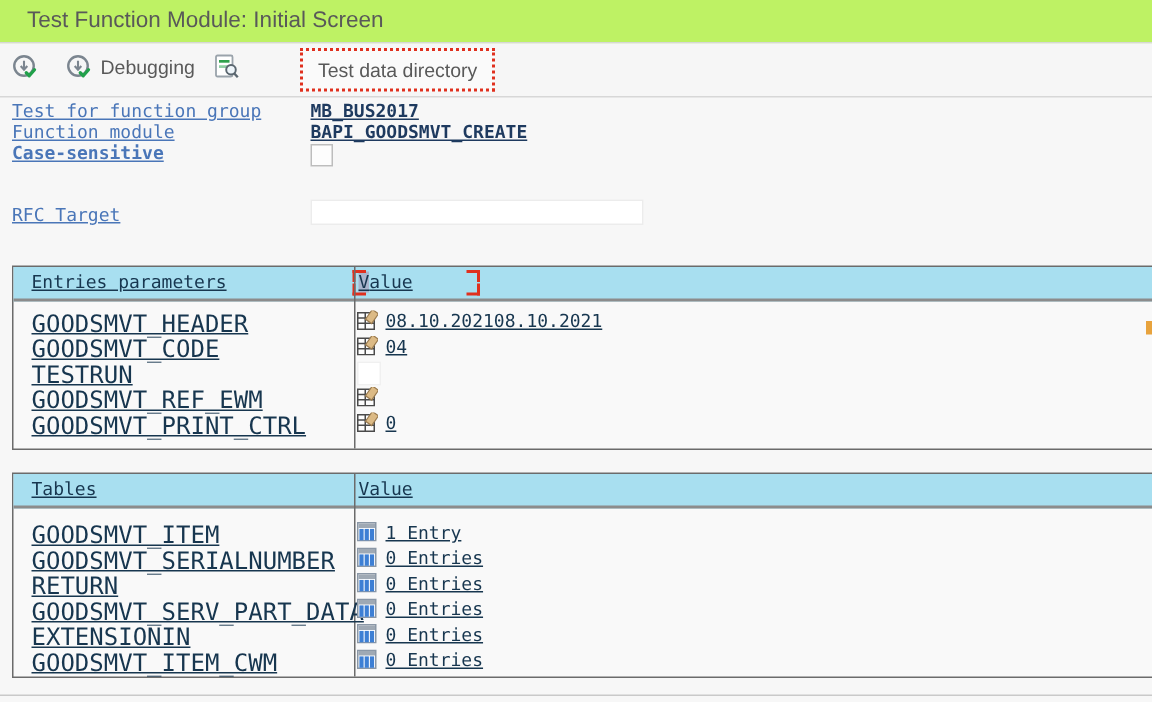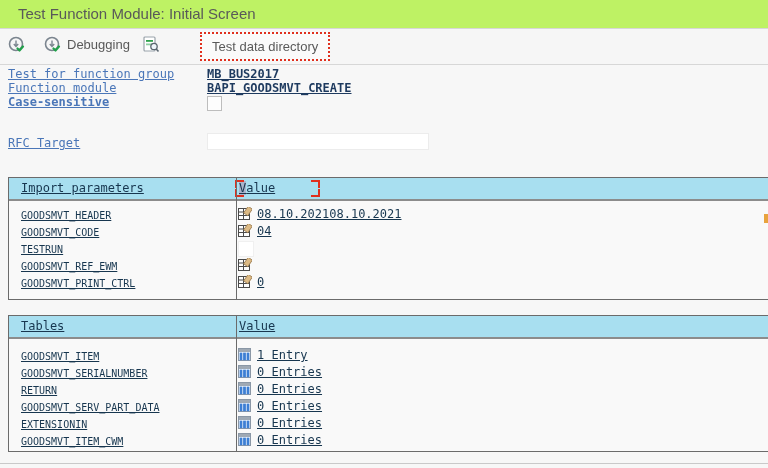--- a/index.html
+++ b/index.html
@@ -69,21 +69,21 @@
   .col-div{
     position:absolute;top:0;bottom:0;left:227px;width:1px;background:#6b6b6b;
   }
   .th-text{
     position:absolute;top:0;line-height:21px;font-size:12px;color:#17364f;
   }
   .th-value{left:230px;}
   .trow{position:absolute;left:0;right:0;height:17px;}
   .td-param{
     position:absolute;left:12px;top:0;line-height:17px;
-    font-size:10px;color:#17364f;white-space:pre;
+    font-size:16px;color:#17364f;white-space:pre;
   }
   .td-value{
     position:absolute;left:229px;top:0;height:17px;
     display:flex;align-items:flex-start;gap:5px;
     font-size:12px;color:#17364f;white-space:pre;
   }
   .icon-box{width:14px;height:13px;flex:0 0 auto;}
   .input-box{
     width:14px;height:14px;background:#ffffff;border:1px solid #f0f0f0;flex:0 0 auto;
   }
@@ -173,21 +173,21 @@
 <div class="form-value mono bold" style="top:81px;">BAPI_GOODSMVT_CREATE</div>
 
 <div class="form-label mono bold" style="top:95px;">Case-sensitive</div>
 <div class="checkbox"></div>
 
 <div class="form-label mono" style="top:136px;text-align:center;">RFC Target</div>
 <div class="rfc-input mono"></div>
 
 <div class="ptable" style="top:177px;height:123px;">
   <div class="thead">
-    <div class="th-text mono" style="left:12px;">Import parameters</div>
+    <div class="th-text mono" style="left:12px;">Entries parameters</div>
     <div class="th-text mono th-value"><span class="cursor-char">V</span><span>alue</span></div>
     <div class="cursor-brackets">
       <i class="cb tl"></i>
         <i class="cb tr"></i>
         <i class="cb bl"></i>
         <i class="cb br"></i>
     </div>
   </div>
   <div class="col-div"></div>
 

